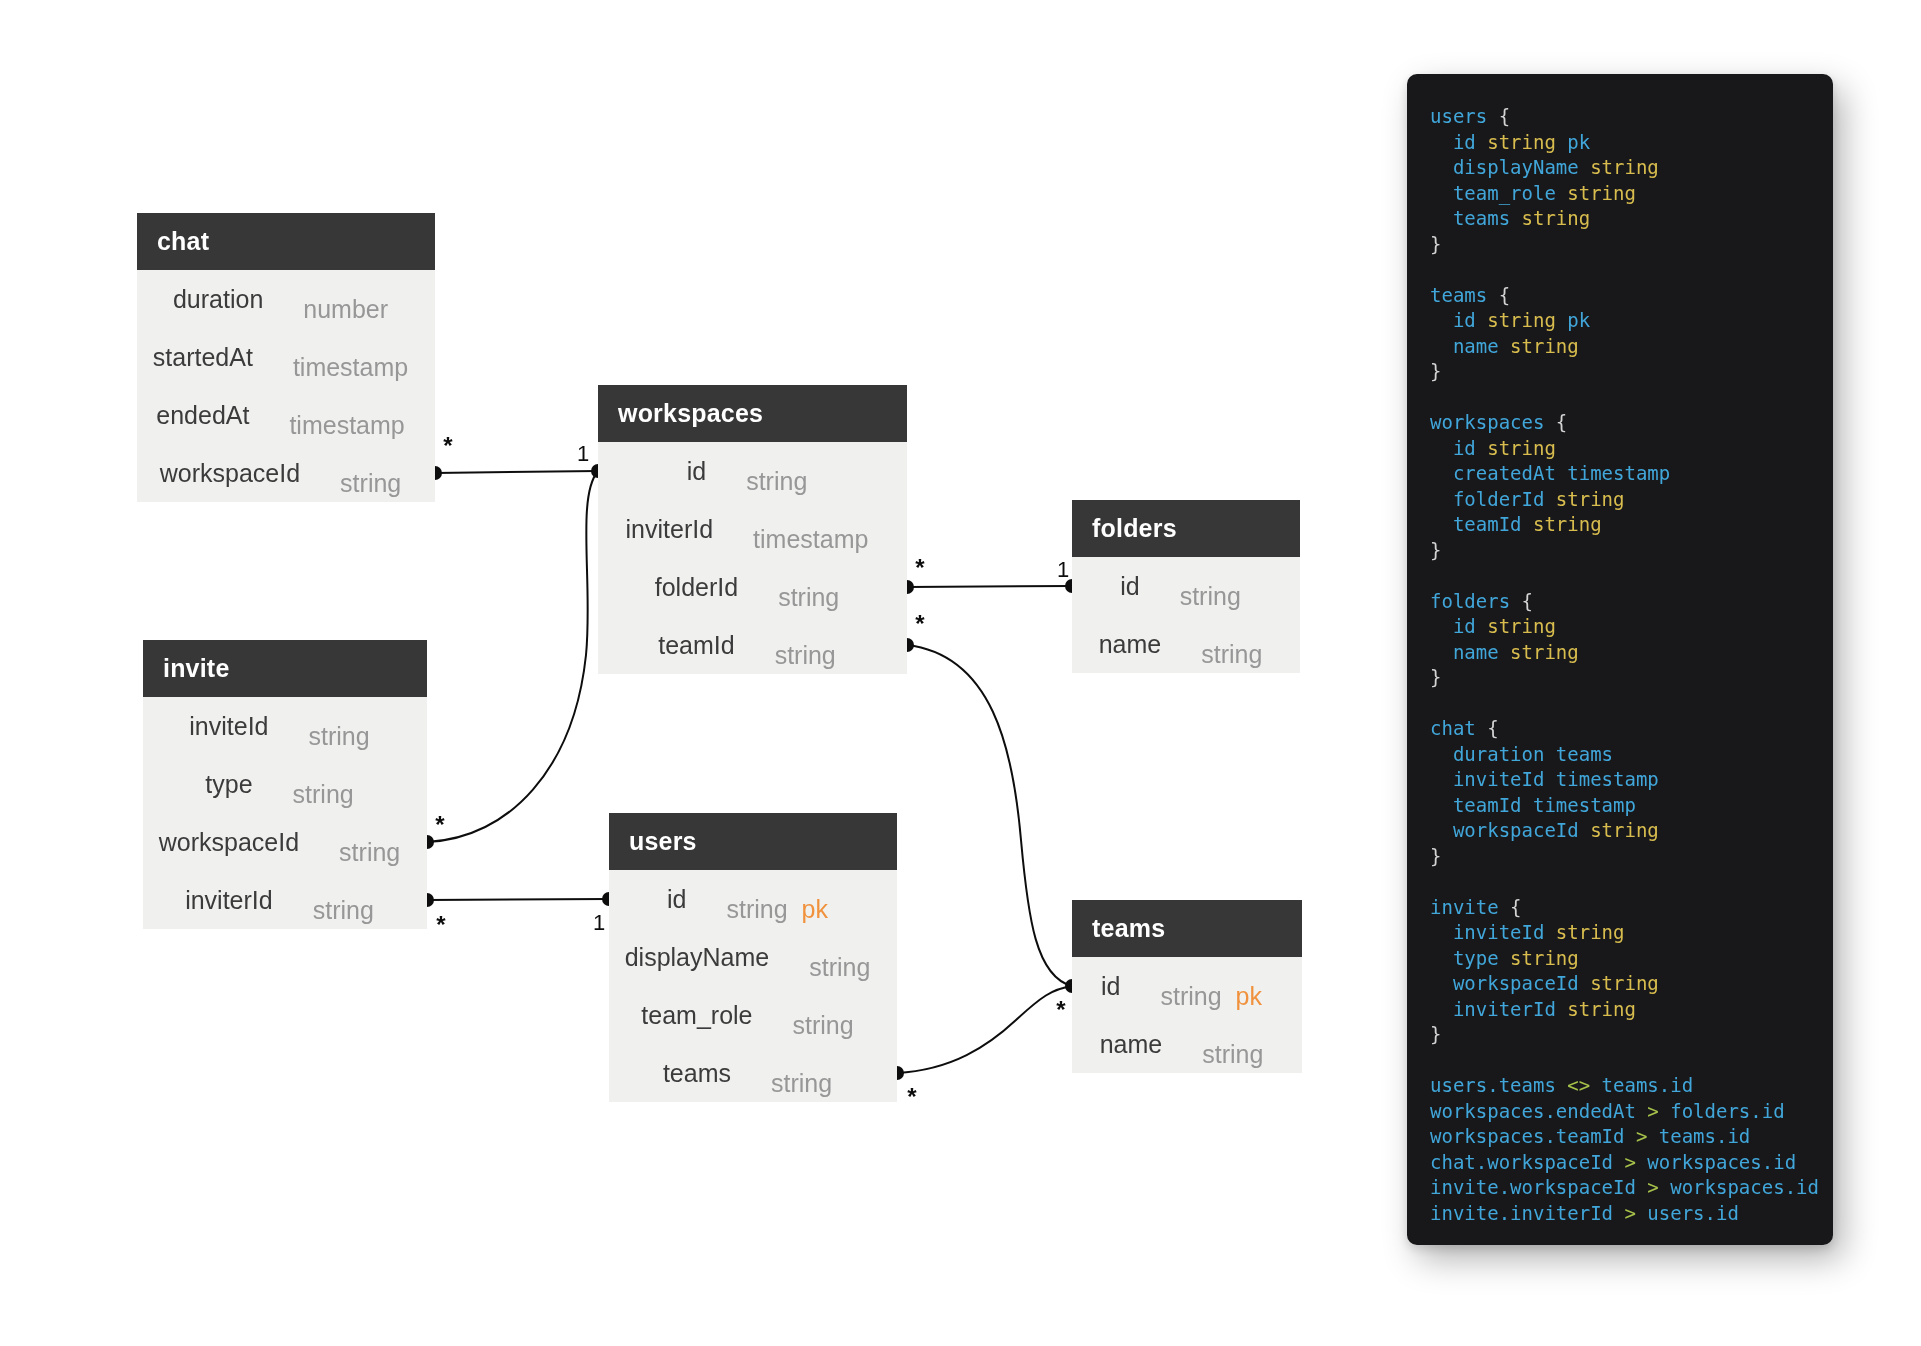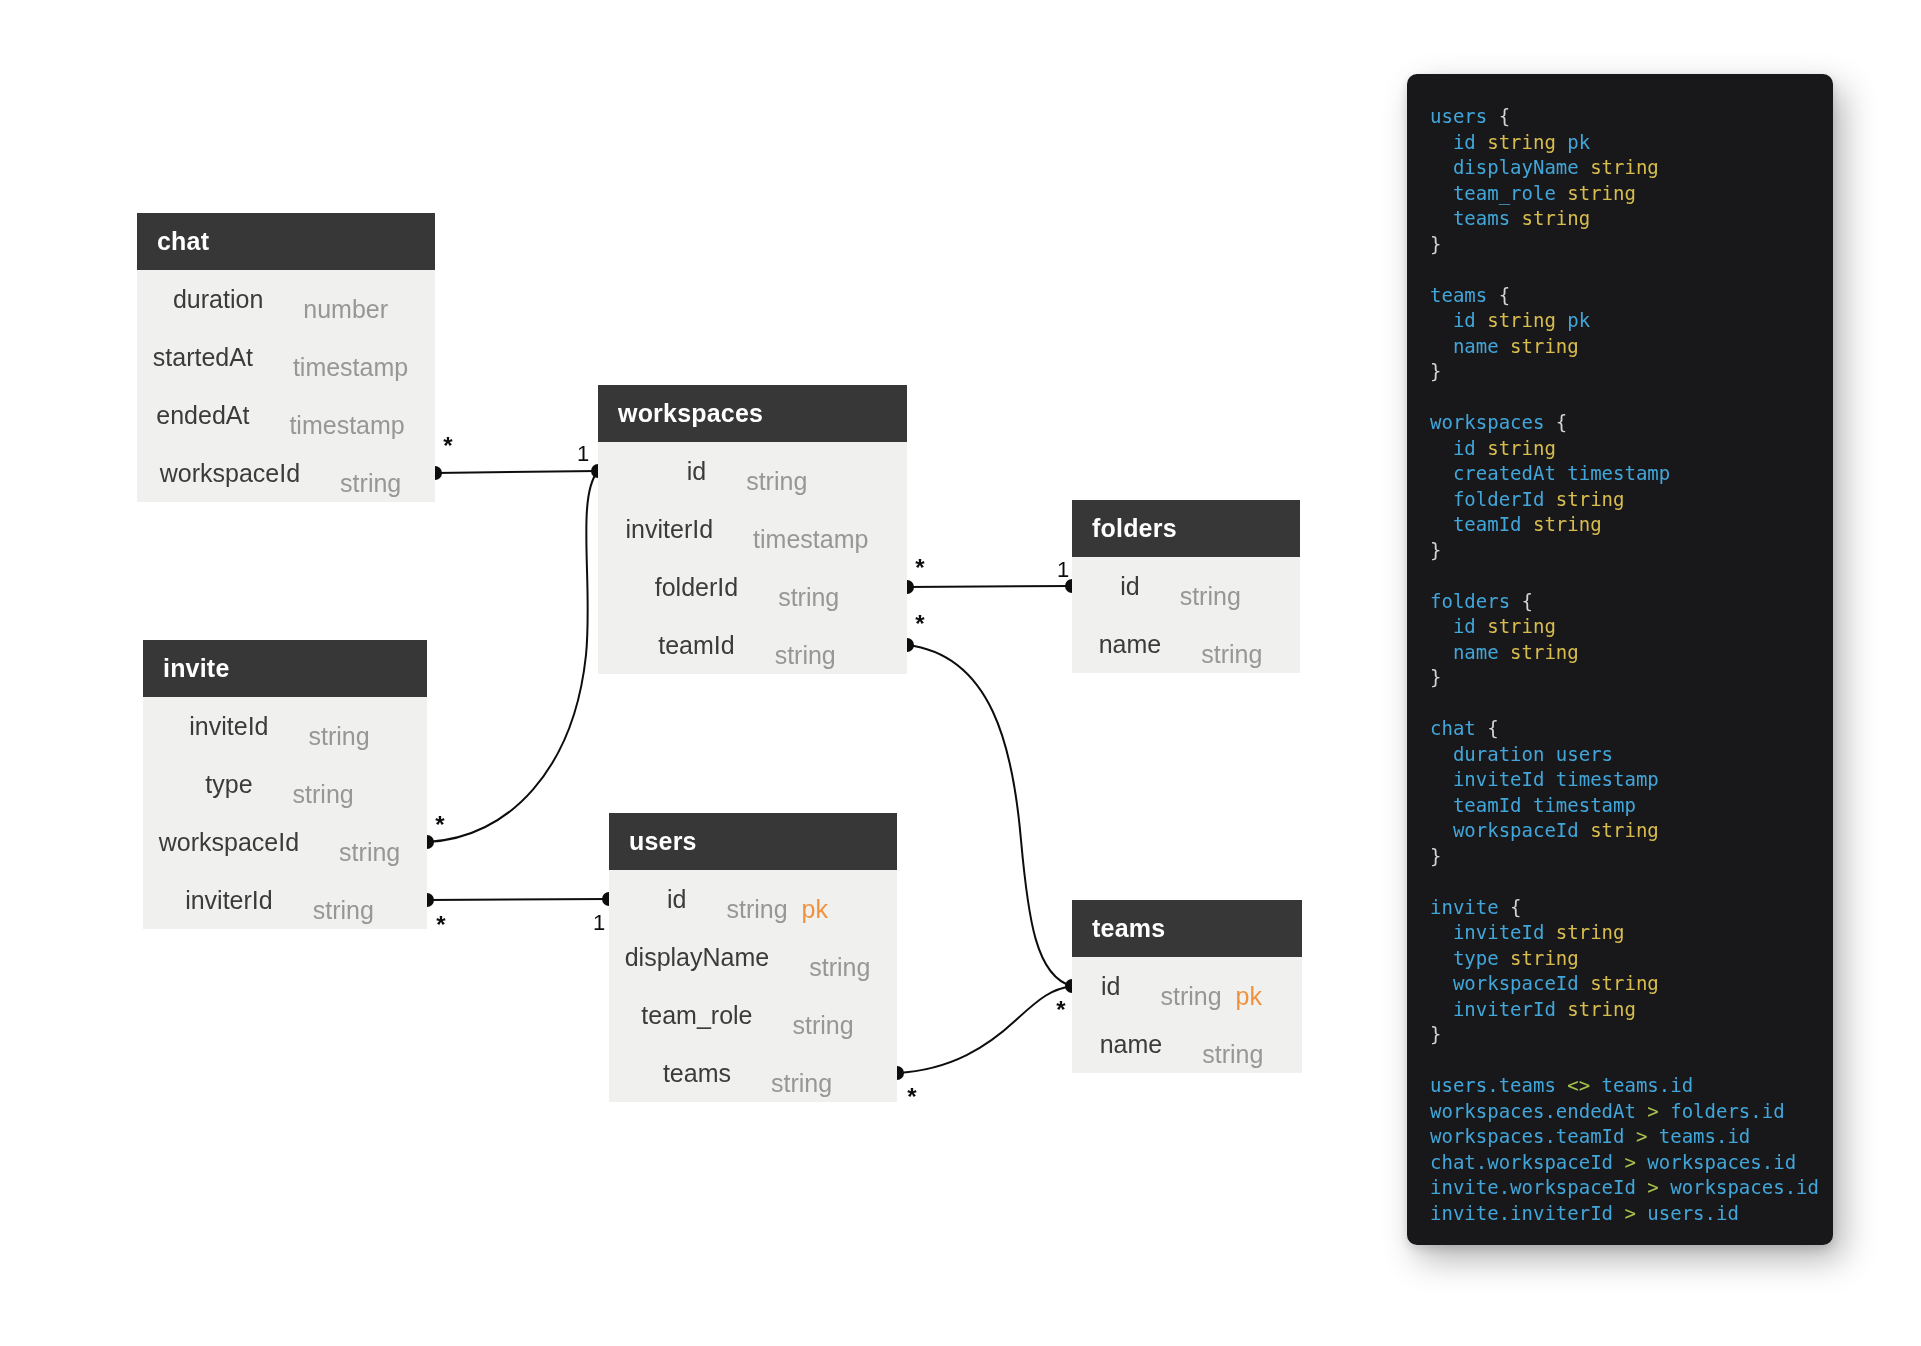--- a/index.html
+++ b/index.html
@@ -261,21 +261,21 @@
       <div class="code-line"><span class="tok-id">  folderId </span><span class="tok-type">string</span></div>
       <div class="code-line"><span class="tok-id">  teamId </span><span class="tok-type">string</span></div>
       <div class="code-line"><span class="tok-brace">}</span></div>
       <div class="code-line"></div>
       <div class="code-line"><span class="tok-id">folders </span><span class="tok-brace">{</span></div>
       <div class="code-line"><span class="tok-id">  id </span><span class="tok-type">string</span></div>
       <div class="code-line"><span class="tok-id">  name </span><span class="tok-type">string</span></div>
       <div class="code-line"><span class="tok-brace">}</span></div>
       <div class="code-line"></div>
       <div class="code-line"><span class="tok-id">chat </span><span class="tok-brace">{</span></div>
-      <div class="code-line"><span class="tok-id">  duration users</span></div>
+      <div class="code-line"><span class="tok-id">  duration teams</span></div>
       <div class="code-line"><span class="tok-id">  inviteId timestamp</span></div>
       <div class="code-line"><span class="tok-id">  teamId timestamp</span></div>
       <div class="code-line"><span class="tok-id">  workspaceId </span><span class="tok-type">string</span></div>
       <div class="code-line"><span class="tok-brace">}</span></div>
       <div class="code-line"></div>
       <div class="code-line"><span class="tok-id">invite </span><span class="tok-brace">{</span></div>
       <div class="code-line"><span class="tok-id">  inviteId </span><span class="tok-type">string</span></div>
       <div class="code-line"><span class="tok-id">  type </span><span class="tok-type">string</span></div>
       <div class="code-line"><span class="tok-id">  workspaceId </span><span class="tok-type">string</span></div>
       <div class="code-line"><span class="tok-id">  inviterId </span><span class="tok-type">string</span></div>

